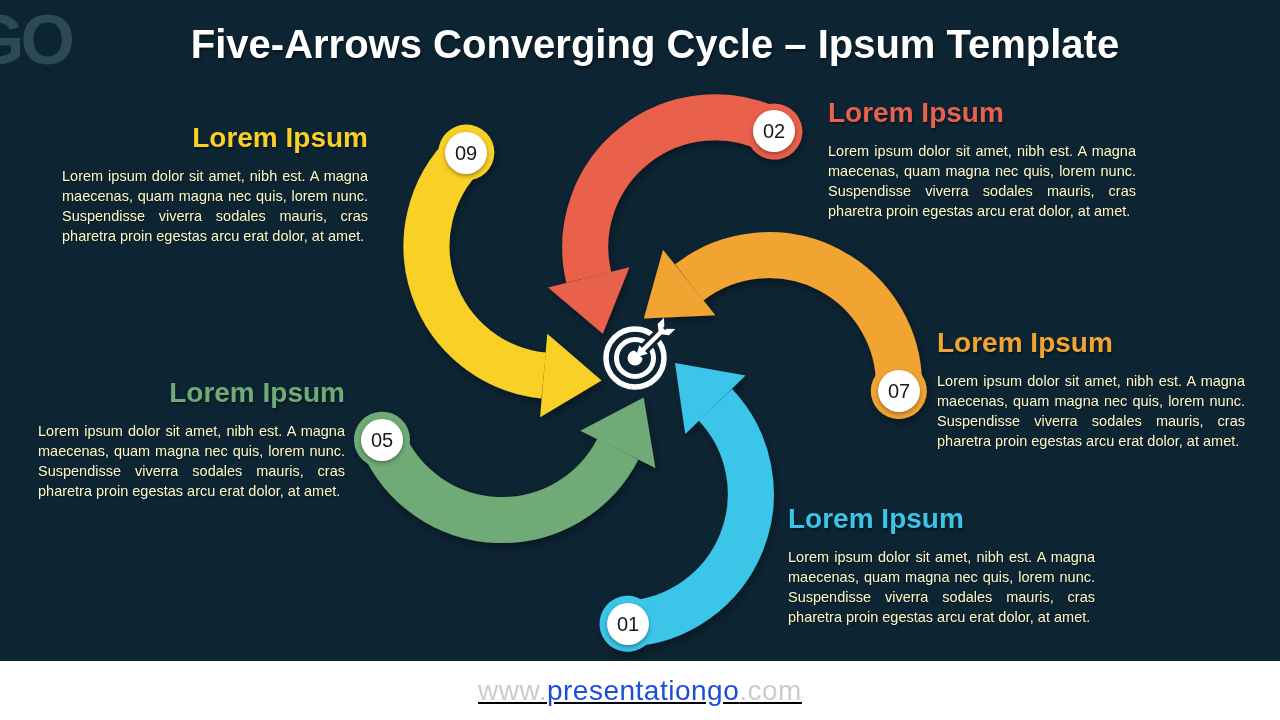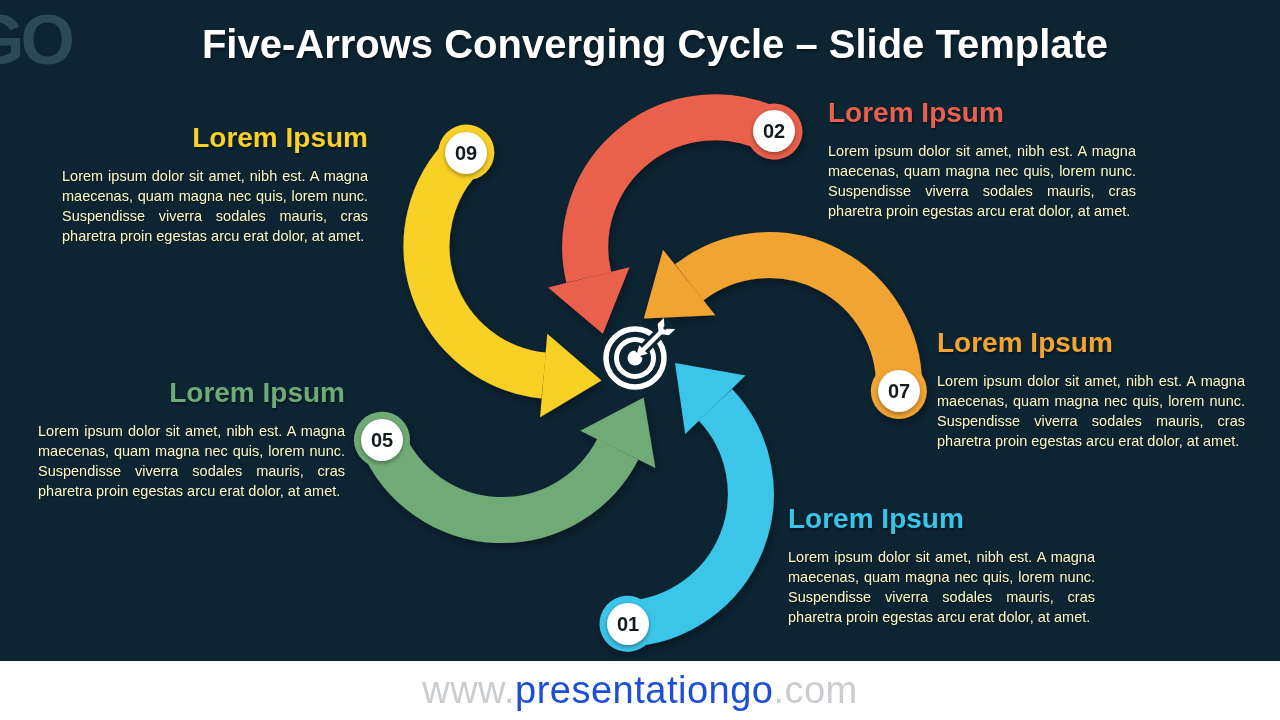--- a/index.html
+++ b/index.html
@@ -16,21 +16,21 @@
   .title{
     position:absolute;left:0;right:0;top:22px;margin:0;
     padding-left:30px;text-align:center;
     color:#ffffff;font-size:40px;font-weight:bold;
     text-shadow:1px 2px 3px rgba(0,0,0,.45);
   }
   svg.arrows{position:absolute;left:0;top:0;}
   .badge{
     position:absolute;width:42px;height:42px;border-radius:50%;
     background:#fff;display:flex;align-items:center;justify-content:center;
-    font-weight:bold;font-size:20px;color:#141b1f;
+    font-weight:normal;font-size:20px;color:#141b1f;
     transform:translate(-50%,-50%);
     box-shadow:0 2px 4px rgba(0,0,0,.35);
   }
   .badge-1{left:466px;top:153px}
   .badge-2{left:774px;top:131px}
   .badge-3{left:899px;top:391px}
   .badge-4{left:628px;top:624px}
   .badge-5{left:382px;top:440px}
   .block{position:absolute;}
   .block h2{
@@ -44,32 +44,32 @@
   .block-1{left:62px;top:122px;width:306px}
   .block-1 h2{text-align:right}
   .block-2{left:828px;top:97px;width:308px}
   .block-3{left:937px;top:327px;width:308px}
   .block-4{left:788px;top:503px;width:307px}
   .block-5{left:38px;top:377px;width:307px}
   .block-5 h2{text-align:right}
   .footer{
     position:absolute;left:0;top:661px;width:1280px;height:59px;
     background:#ffffff;display:flex;align-items:center;justify-content:center;
-    font-size:38px;letter-spacing:.5px;
+    font-size:28px;letter-spacing:.5px;text-decoration:underline;
   }
   .footer .dim{color:#c9cdd0}
   .footer .brand{color:#1d4ed8}
 </style>
 </head>
 <body>
 
 <div class="slide" style="background: rgb(13, 36, 51);">
 
   <div class="logo">GO</div>
-  <h1 class="title">Five-Arrows Converging Cycle – Slide Template</h1>
+  <h1 class="title">Five-Arrows Converging Cycle – Ipsum Template</h1>
 
   <svg class="arrows" width="1280" height="720" viewBox="0 0 1280 720">
     <defs>
       <filter id="ds" x="-30%" y="-30%" width="160%" height="160%">
         <feDropShadow dx="2" dy="4" stdDeviation="4" flood-color="#000000" flood-opacity="0.35"></feDropShadow>
       </filter>
     </defs>
     <g id="arrow-layer" filter="url(#ds)">
         <g transform="translate(635,358) rotate(0)">
           <path d="M -168.7 -205.5 A 130 130 0 0 0 -91.3 17.5" fill="none" stroke="#f8d028" stroke-width="46"></path>

